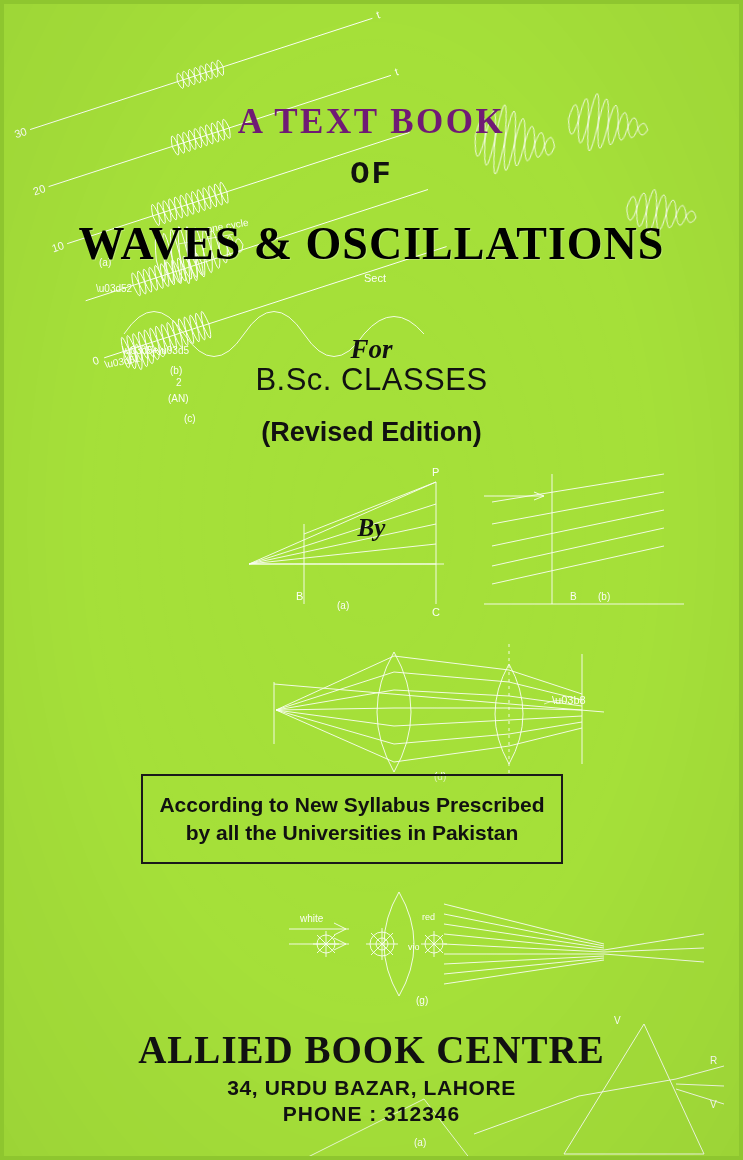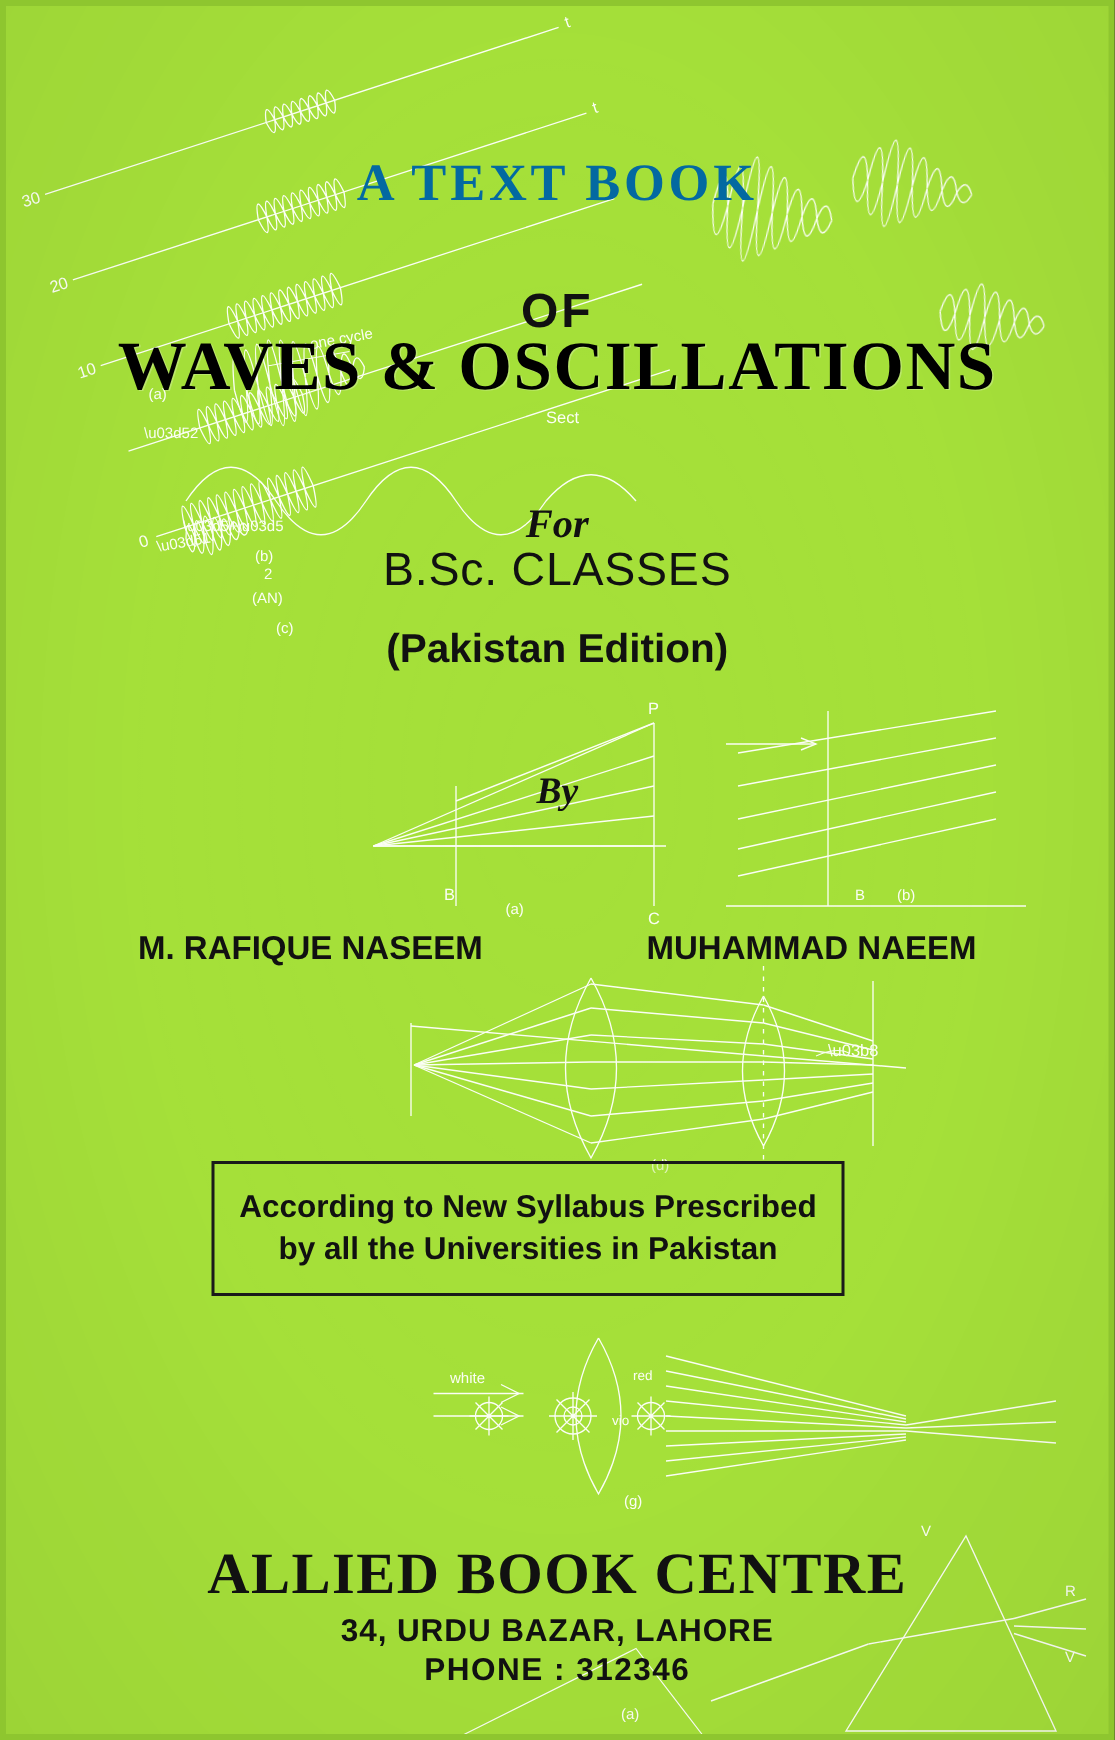--- a/index.html
+++ b/index.html
@@ -51,29 +51,28 @@
     text-align: center;
     left: 0;
   }
 
   .t-textbook {
     top: 98px;
     font-family: "Liberation Serif", serif;
     font-size: 35px;
     font-weight: bold;
     letter-spacing: 2.5px;
-    color: #0369a1;
+    color: #701a75;
   }
   .t-of {
     top: 152px;
-    font-family: Liberation Sans, sans-serif;
+    font-family: Liberation Mono, monospace;
     font-size: 32px;
     font-weight: bold;
     letter-spacing: 2px;
-    margin-top: 33px;
   }
   .t-title {
     top: 213px;
     font-family: "Liberation Serif", serif;
     font-size: 46px;
     font-weight: bold;
     letter-spacing: 1px;
     color: #000;
     text-shadow: 1px 1px 0 rgba(255,255,255,0.25);
   }
@@ -351,27 +350,23 @@
     </g>
   </svg>
 
   <div class="content">
 
     <div class="line t-textbook">A TEXT BOOK</div>
     <div class="line t-of">OF</div>
     <div class="line t-title">WAVES &amp; OSCILLATIONS</div>
     <div class="line t-for">For</div>
     <div class="line t-classes">B.Sc. CLASSES</div>
-    <div class="line t-edition">(Pakistan Edition)</div>
+    <div class="line t-edition">(Revised Edition)</div>
     <div class="line t-by">By</div>
 
-    <div class="authors-row">
-      <span>M. RAFIQUE NASEEM</span>
-      <span>MUHAMMAD NAEEM</span>
-    </div>
 
     <div class="syllabus-box">
       <div>According to New Syllabus Prescribed</div>
       <div>by all the Universities in Pakistan</div>
     </div>
 
     <div class="line t-publisher">ALLIED BOOK CENTRE</div>
     <div class="line t-address">34, URDU BAZAR, LAHORE</div>
     <div class="line t-phone">PHONE : 312346</div>
 

